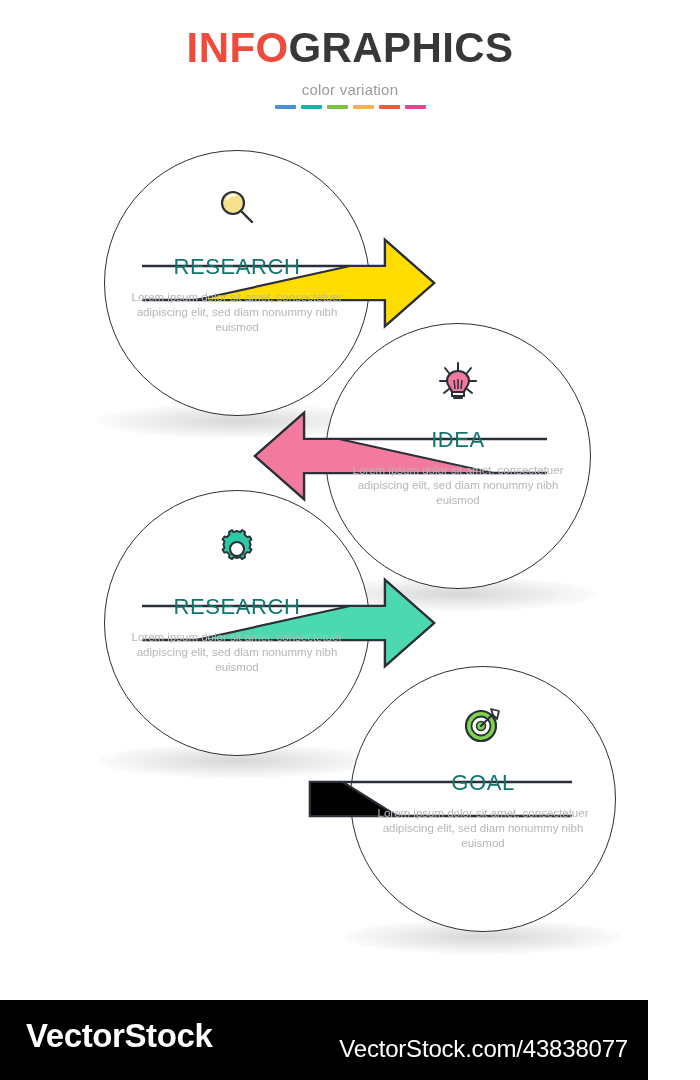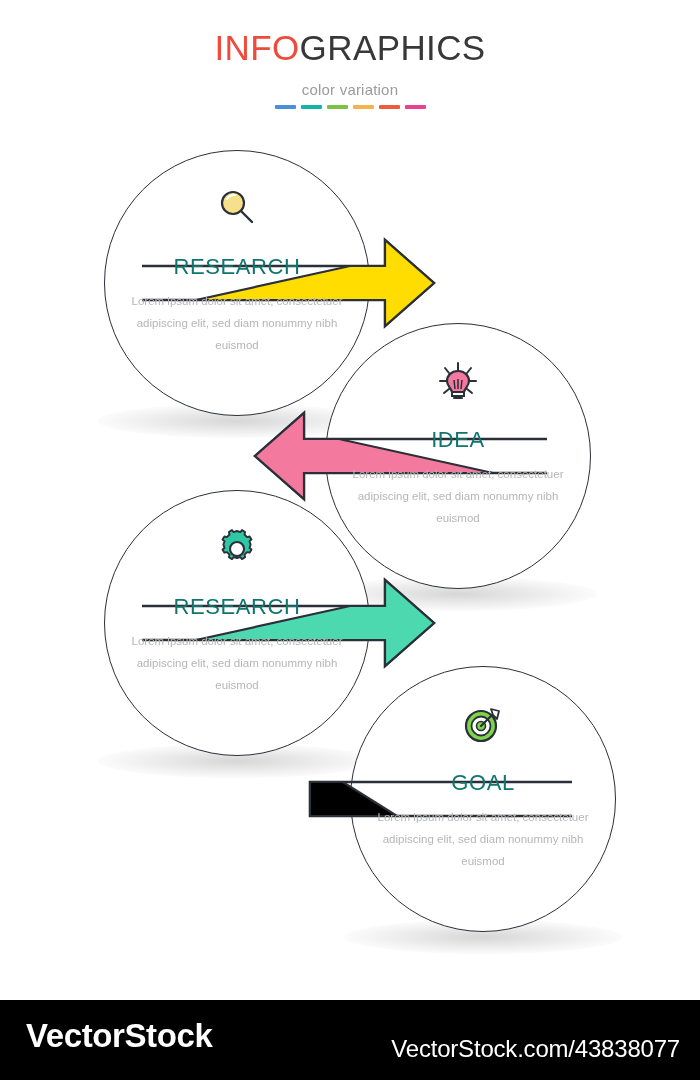--- a/index.html
+++ b/index.html
@@ -22,22 +22,22 @@
 
   
   #header {
     position: absolute;
     left: 0;
     top: 28px;
     width: 700px;
     text-align: center;
   }
   #title {
-    font-size: 35px;
-    font-weight: normal;
+    font-size: 42px;
+    font-weight: bold;
     letter-spacing: 0.4px;
     line-height: 40px;
     color: #3b3b3b;
   }
   #title .accent { color: #ef4b3c; }
   #title .rest { color: #383838; }
   #subtitle {
     margin-top: 13px;
     font-size: 15px;
     color: #9b9b9b;
@@ -108,42 +108,42 @@
     color: #0f766e;
     z-index: 4;
   }
   .desc {
     position: absolute;
     left: 16px;
     top: 140px;
     width: 234px;
     text-align: center;
     font-size: 11.5px;
-    line-height: 22px;
+    line-height: 15px;
     color: #b6b6b6;
     z-index: 3;
   }
   .arrow-layer {
     position: absolute;
     left: 0;
     top: 0;
     width: 340px;
     height: 266px;
     overflow: visible;
     z-index: 2;
     pointer-events: none;
   }
   .arrow-layer.flip { left: -80px; }
 
   
   #footer {
     position: absolute;
     left: 0;
     top: 1000px;
-    width: 700px;
+    width: 648px;
     height: 80px;
     background: #000000;
   }
   #brand {
     position: absolute;
     left: 26px;
     top: 17px;
     font-size: 33px;
     font-weight: bold;
     color: #ffffff;

